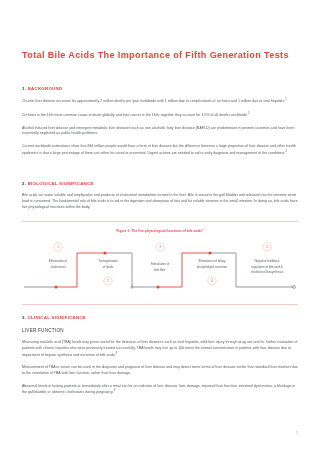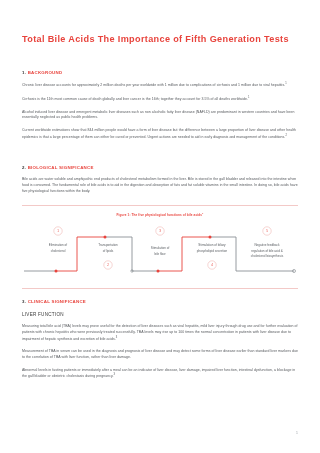--- a/index.html
+++ b/index.html
@@ -8,21 +8,21 @@
     height: 453px;
     background: #ffffff;
     font-family: "Liberation Sans", sans-serif;
     overflow: hidden;
   }
   .page {
     position: relative;
     width: 320px;
     height: 453px;
     background: #ffffff;
-    padding: 0 22px;
+    padding: 16px 22px;
   }
   
   .doc-title {
     color: #e8433c;
     font-size: 9.1px;
     font-weight: 600;
     letter-spacing: 0.35px;
     line-height: 1.2;
     padding-top: 34px;
     white-space: nowrap;

